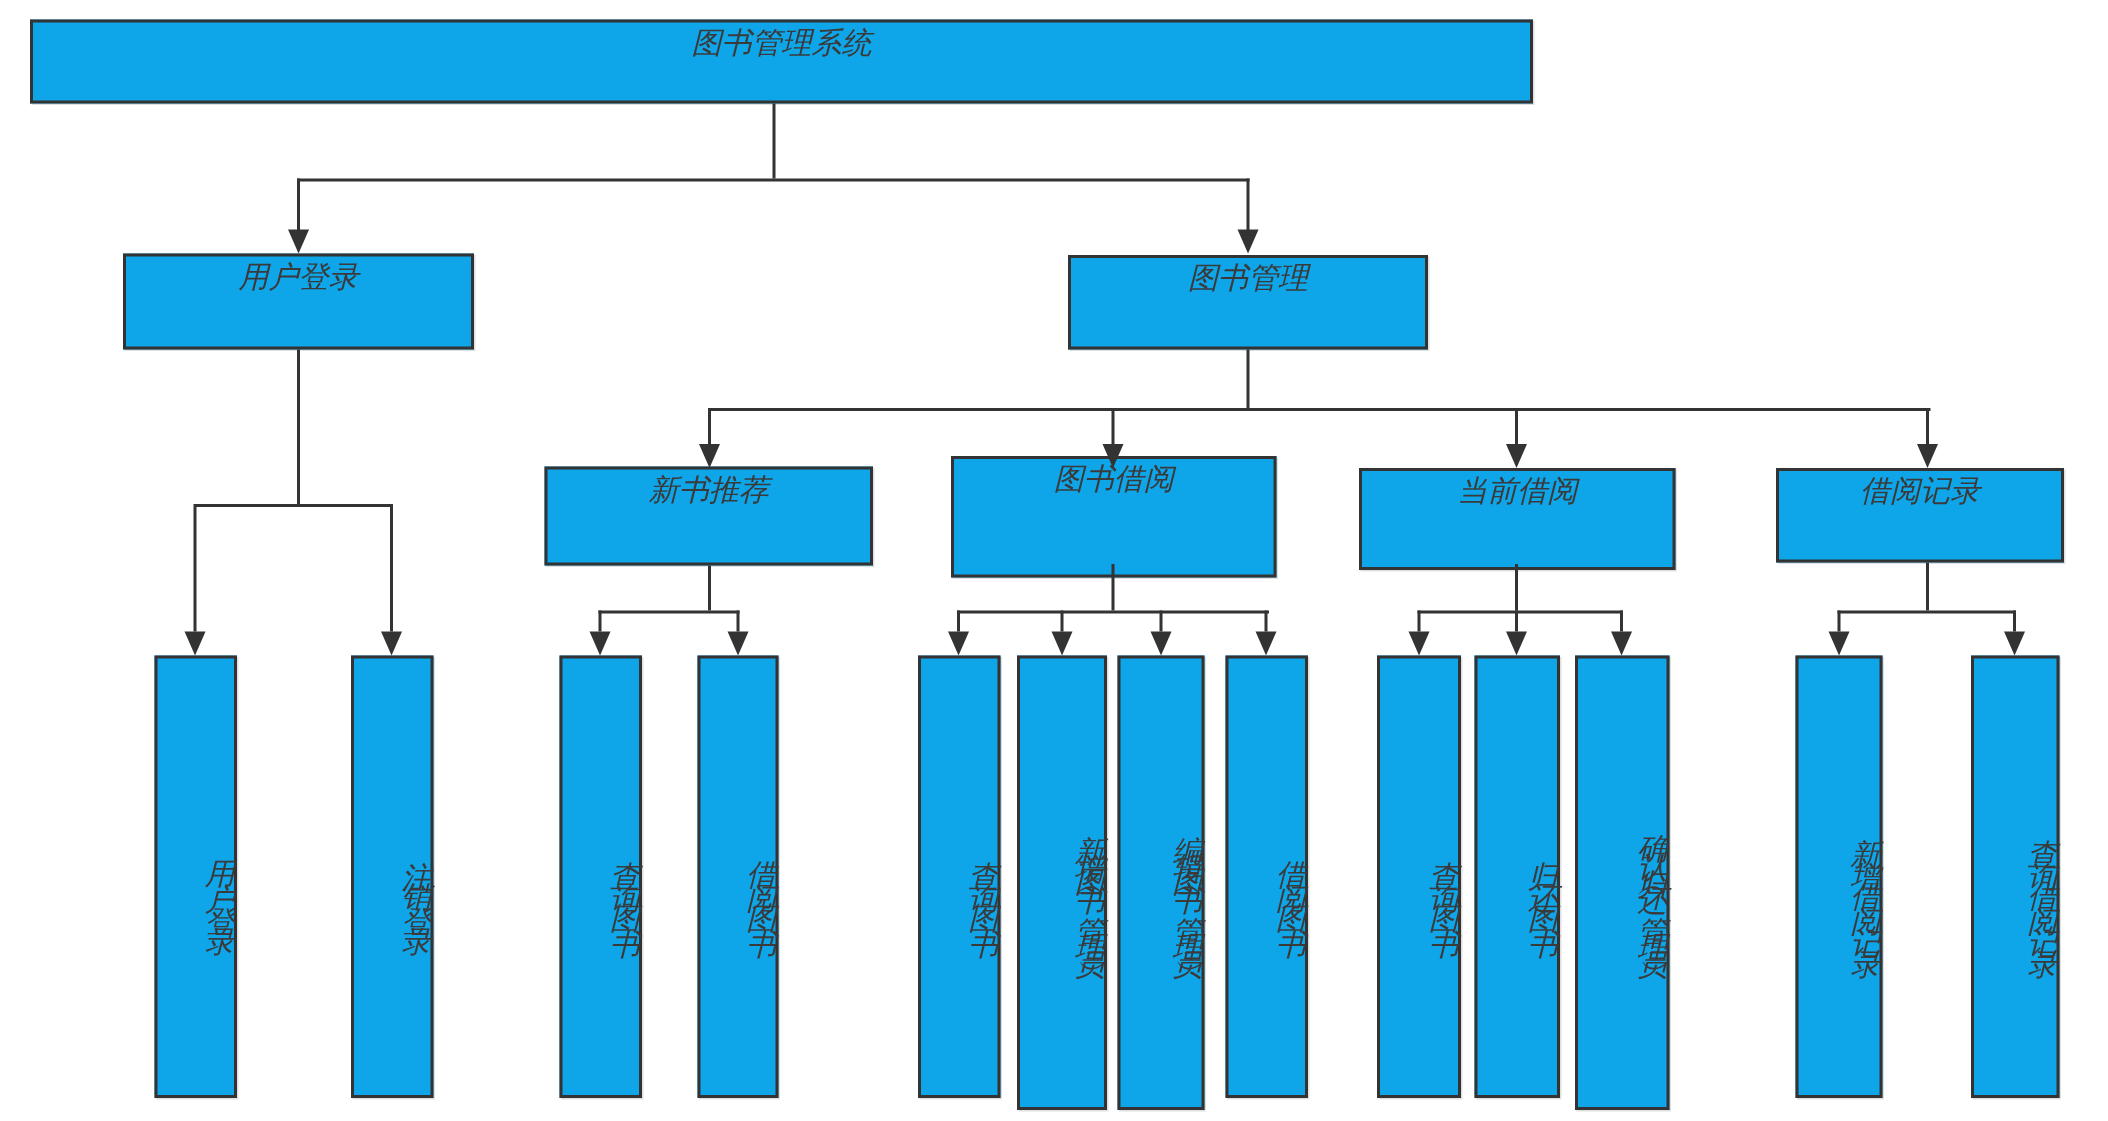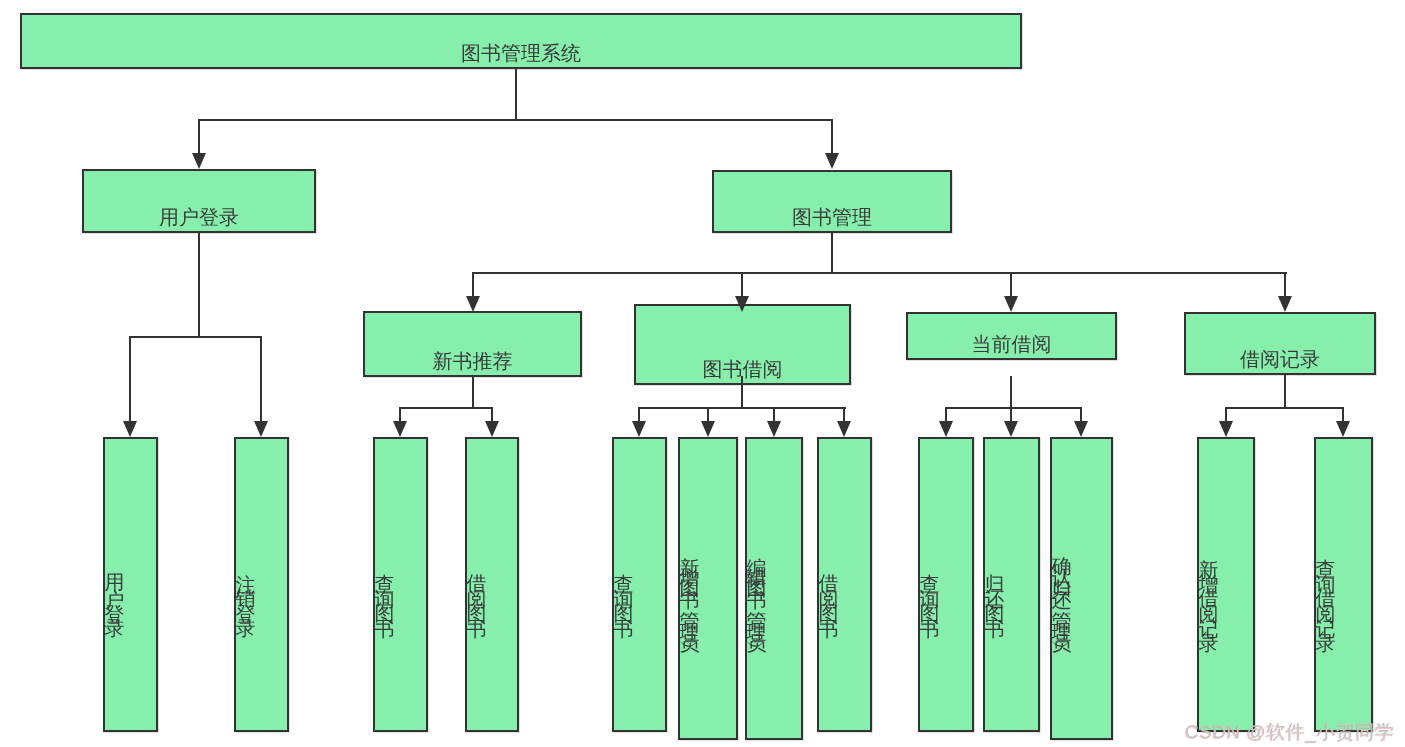--- a/index.html
+++ b/index.html
@@ -3,26 +3,27 @@
 <meta charset="utf-8">
 <style>
   html,body{margin:0;padding:0;background:#ffffff;}
   body{font-family:"Liberation Sans","DejaVu Sans",sans-serif;}
   #stage{position:relative;width:1405px;height:747px;background:#ffffff;overflow:hidden;}
 
   
   .node{
     position:absolute;
     border:2px solid #333333;
-    background:#86efac;
+    background:#0ea5e9;
     color:#3a3a3a;
-    display:flex;align-items:flex-end;justify-content:center;
+    display:flex;align-items:flex-start;justify-content:center;
     font-size:20px;
     box-sizing:border-box;
     box-shadow:1px 1px 0 rgba(0,0,0,0.12);
+    font-style:italic;
   }
   .leaf{
     writing-mode:vertical-rl;
     text-orientation:upright;
     letter-spacing:15px;
     line-height:1;
     padding-top:6px;
   }
   .leaf-long{letter-spacing:11px;padding-top:4px;}
 
@@ -62,21 +63,21 @@
   </div>
 
   <div class="node" style="left:712px;top:170px;width:240px;height:63px;">
     <span>图书管理</span>
   </div>
 
   <div class="node" style="left:634px;top:304px;width:217px;height:81px;">
     <span>图书借阅</span>
   </div>
 
-  <div class="node" style="left:906px;top:312px;width:211px;height:48px;">
+  <div class="node" style="left:906px;top:312px;width:211px;height:68px;">
     <span>当前借阅</span>
   </div>
 
   <div class="node" style="left:1184px;top:312px;width:192px;height:63px;">
     <span>借阅记录</span>
   </div>
 
   <div class="node leaf" style="left:103px;top:437px;width:55px;height:295px;">用户登录</div>
   <div class="node leaf" style="left:234px;top:437px;width:55px;height:295px;">注销登录</div>
 
@@ -147,15 +148,14 @@
   <div class="v" style="left:1080px;top:407px;height:14px;"></div>
   <div class="ah" style="left:1074px;top:421px;"></div>
 
   <div class="v" style="left:1284px;top:375px;height:32px;"></div>
   <div class="h" style="left:1225px;top:407px;width:119px;"></div>
   <div class="v" style="left:1225px;top:407px;height:14px;"></div>
   <div class="ah" style="left:1219px;top:421px;"></div>
   <div class="v" style="left:1342px;top:407px;height:14px;"></div>
   <div class="ah" style="left:1336px;top:421px;"></div>
 
-  <div class="watermark">CSDN @软件_小贺同学</div>
 
 </div>
 
 </body></html>

